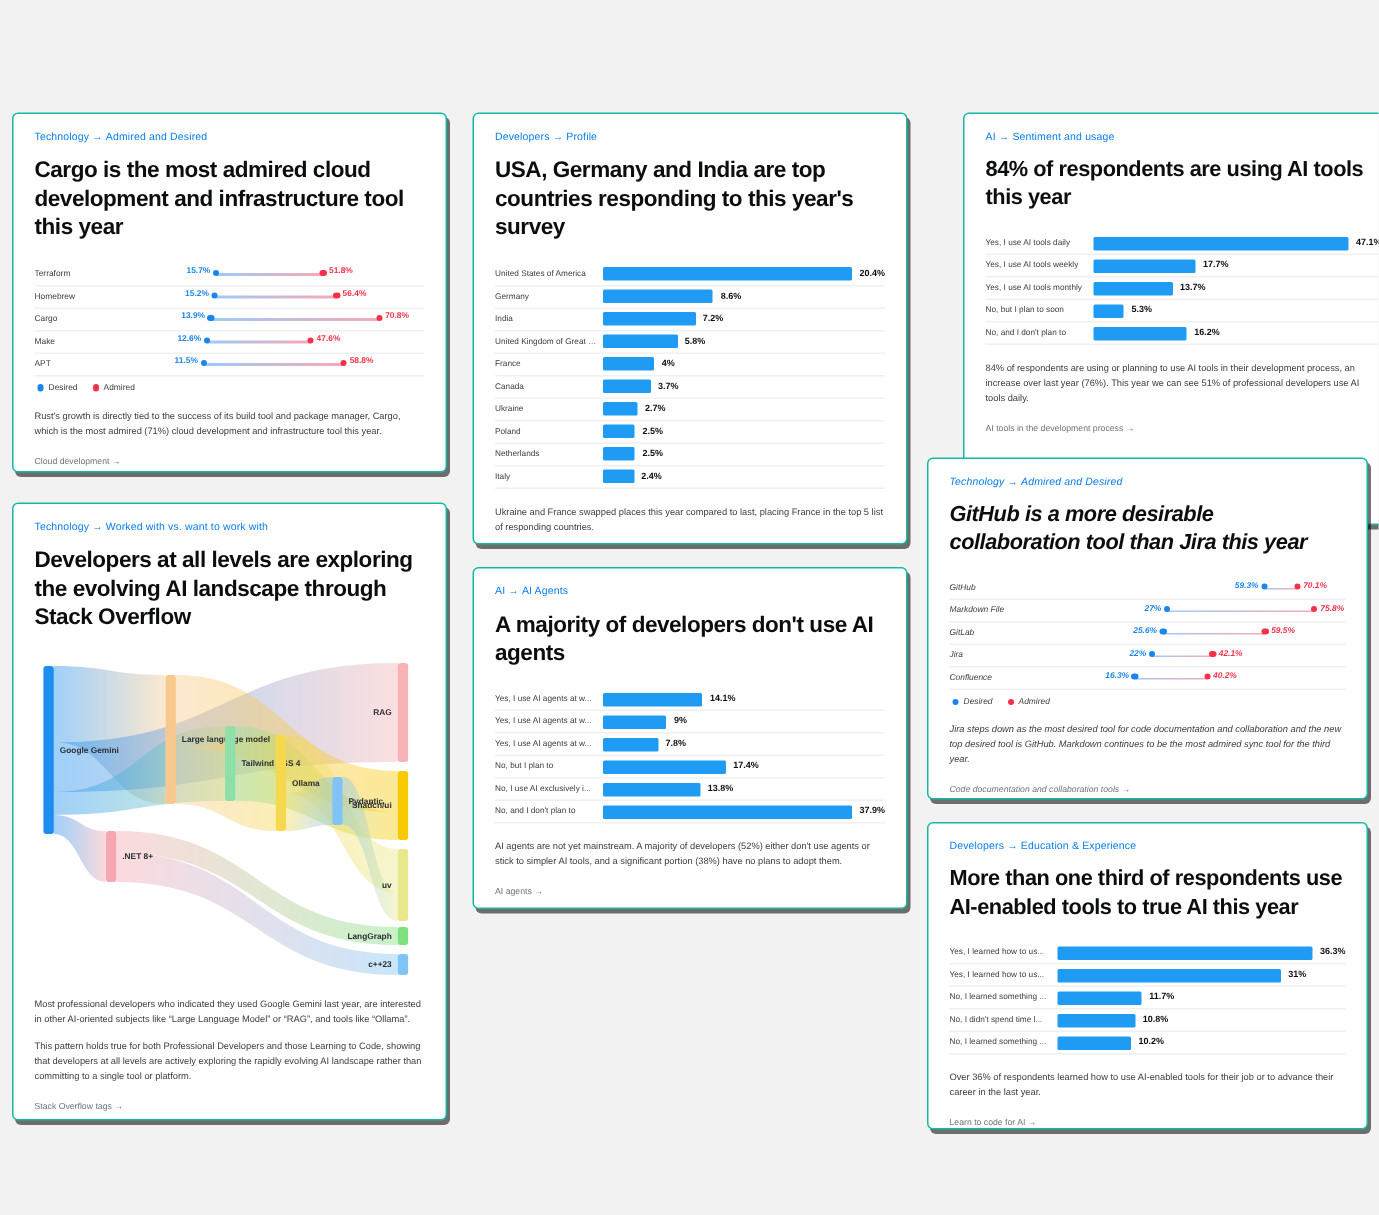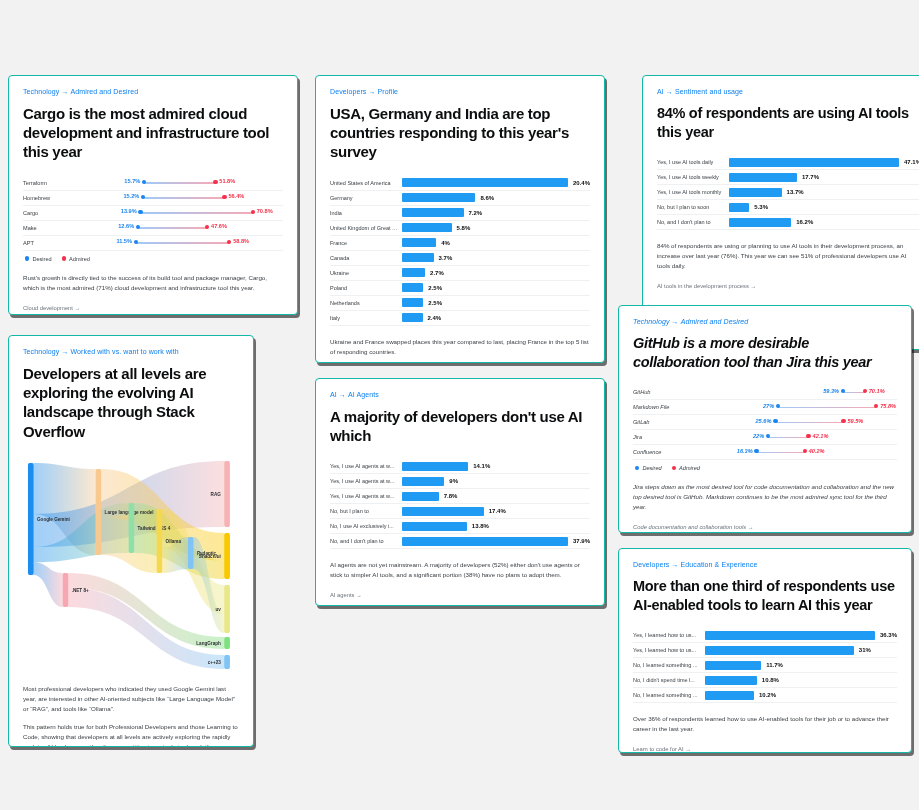--- a/index.html
+++ b/index.html
@@ -25,21 +25,21 @@
     background: #ffffff;
     border: 1px solid #14b8a6;
     border-radius: 4px;
     box-shadow: 2px 3px 0 rgba(0,0,0,0.55);
     padding: 12px 14px 12px 14px;
     overflow: hidden;
   }
 
   
   .c-cargo     { left: 8px;   top: 75px;  width: 290px; height: 240px; }
-  .c-sankey    { left: 8px;   top: 335px; width: 246px; height: 412px; }
+  .c-sankey    { left: 8px;   top: 335px; width: 290px; height: 412px; }
   .c-countries { left: 315px; top: 75px;  width: 290px; height: 288px; }
   .c-agents    { left: 315px; top: 378px; width: 290px; height: 228px; }
   .c-aitools   { left: 618px; top: 75px;  width: 294px; height: 275px; margin-left: 24px; }
   .c-github    { left: 618px; top: 305px; width: 294px; height: 228px; font-style: italic; }
   .c-learn     { left: 618px; top: 548px; width: 294px; height: 205px; }
 
   .breadcrumb {
     font-size: 7px;
     color: #0a7ff0;
     margin-bottom: 9px;
@@ -435,21 +435,21 @@
         </div>
       </div>
     <div class="body-text">Ukraine and France swapped places this year compared to last, placing France in the top 5 list of responding countries.</div>
 
   </div>
 
   <div class="card c-agents">
     <div class="breadcrumb">
       <span class="root">AI</span><span class="sep">→</span><span>AI Agents</span>
     </div>
-    <div class="card-title">A majority of developers don't use AI which</div>
+    <div class="card-title">A majority of developers don't use AI agents</div>
     <div class="bars">
         <div class="bar-row">
           <div class="bar-label">Yes, I use AI agents at w...</div>
           <div class="bar-wrap">
             <div class="bar-fill" style="width: 35.25%; background: rgb(32, 155, 244);"></div>
             <span class="bar-val">14.1%</span>
           </div>
         </div>
         <div class="bar-row">
           <div class="bar-label">Yes, I use AI agents at w...</div>
@@ -605,21 +605,21 @@
       </div>
     </div>
     <div class="body-text">Jira steps down as the most desired tool for code documentation and collaboration and the new top desired tool is GitHub. Markdown continues to be the most admired sync tool for the third year.</div>
     <div class="card-link">Code documentation and collaboration tools →</div>
   </div>
 
   <div class="card c-learn">
     <div class="breadcrumb">
       <span class="root">Developers</span><span class="sep">→</span><span>Education &amp; Experience</span>
     </div>
-    <div class="card-title">More than one third of respondents use AI-enabled tools to learn AI this year</div>
+    <div class="card-title">More than one third of respondents use AI-enabled tools to true AI this year</div>
     <div class="bars">
         <div class="bar-row">
           <div class="bar-label">Yes, I learned how to us...</div>
           <div class="bar-wrap">
             <div class="bar-fill" style="width: 90.75%; background: rgb(32, 155, 244);"></div>
             <span class="bar-val">36.3%</span>
           </div>
         </div>
         <div class="bar-row">
           <div class="bar-label">Yes, I learned how to us...</div>

